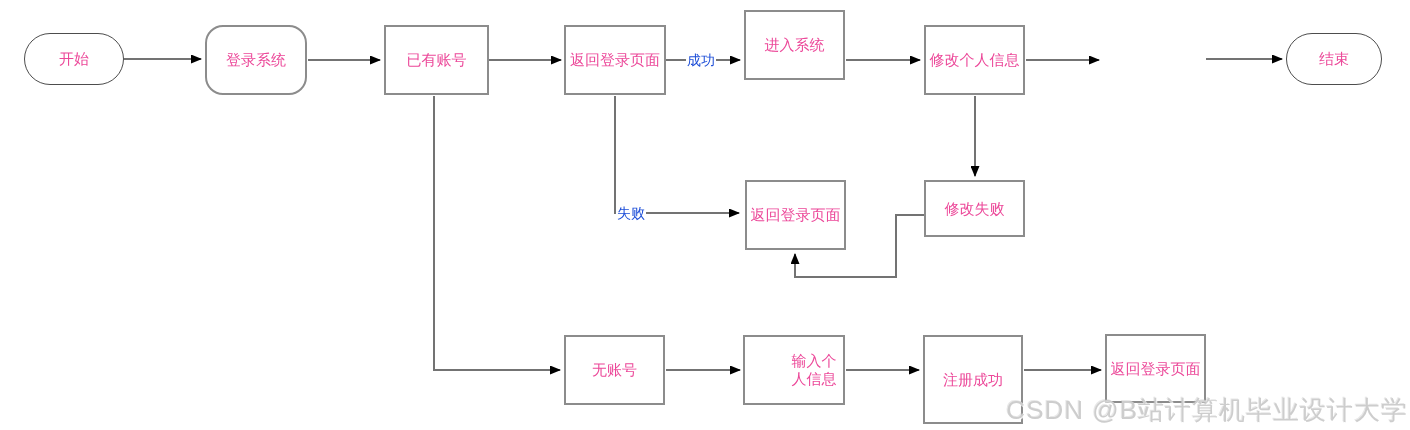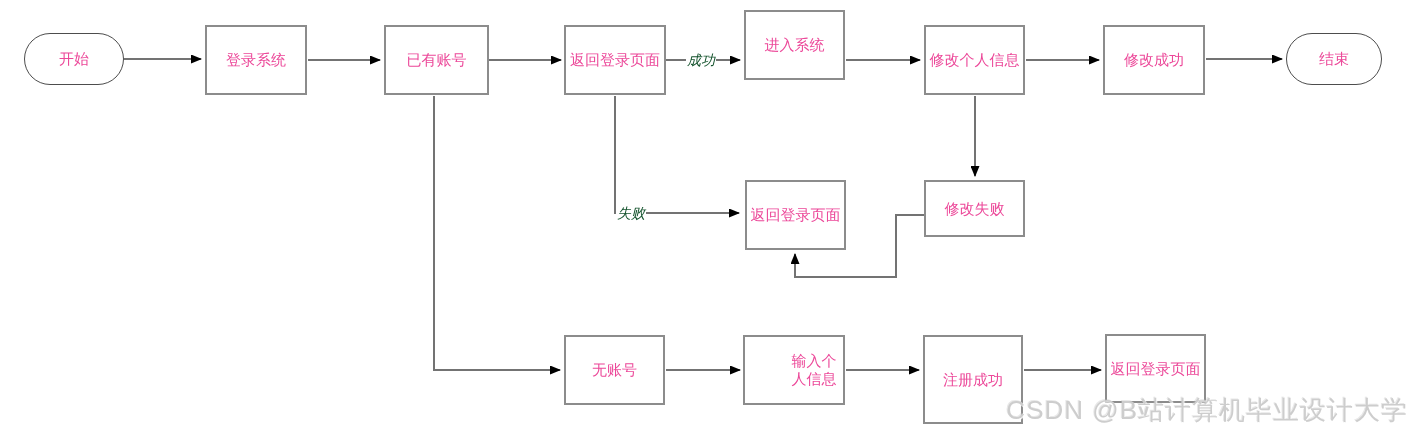--- a/index.html
+++ b/index.html
@@ -26,24 +26,23 @@
     line-height:1.2;
   }
   .terminator{
     border:1px solid #4d4d4d;
     border-radius:26px;
   }
   .edge-label{
     position:absolute;
     background:#ffffff;
     font-size:14px;
-    color:#14532d;
+    color:#1d4ed8;
     padding:0 1px;
     line-height:16px;
-    font-style:italic;
   }
   .watermark{
     position:absolute;
     top:393px;
     right:2px;
     font-size:26px;
     letter-spacing:1px;
     color:#cdcdcd;
     text-shadow:1px 1px 1px rgba(255,255,255,0.95), -1px -1px 0 rgba(190,190,190,0.35);
     white-space:nowrap;
@@ -70,26 +69,25 @@
     <path d="M615 96 V213 H739" marker-end="url(#arr)"></path>
     <path d="M975 96 V176" marker-end="url(#arr)"></path>
     <path d="M924 215 H896 V277 H795 V254" marker-end="url(#arr)"></path>
     <path d="M434 96 V370 H560" marker-end="url(#arr)"></path>
     <path d="M666 370 H740" marker-end="url(#arr)"></path>
     <path d="M846 370 H919" marker-end="url(#arr)"></path>
     <path d="M1024 370 H1101" marker-end="url(#arr)"></path>
   </svg>
 
   <div class="node terminator" style="left:24px;top:33px;width:100px;height:52px;">开始</div>
-  <div class="node" style="left:205px;top:25px;width:102px;height:70px;">登录系统</div>
+  <div class="node" style="left:205px;top:25px;width:102px;height:70px;border-radius:18px;">登录系统</div>
   <div class="node" style="left:384px;top:25px;width:105px;height:70px;">已有账号</div>
   <div class="node" style="left:564px;top:25px;width:102px;height:70px;">返回登录页面</div>
   <div class="node" style="left:744px;top:10px;width:101px;height:70px;">进入系统</div>
   <div class="node" style="left:924px;top:25px;width:101px;height:70px;">修改个人信息</div>
-  <div class="node" style="left:1103px;top:25px;width:102px;height:70px;">修改成功</div>
   <div class="node terminator" style="left:1286px;top:33px;width:96px;height:52px;">结束</div>
 
   <div class="node" style="left:745px;top:180px;width:101px;height:70px;">返回登录页面</div>
   <div class="node" style="left:924px;top:180px;width:101px;height:57px;">修改失败</div>
 
   <div class="node" style="left:564px;top:335px;width:101px;height:70px;">无账号</div>
   <div class="node" style="left:743px;top:335px;width:102px;height:70px;padding-left:40px;">输入个人信息</div>
   <div class="node" style="left:923px;top:335px;width:100px;height:89px;">注册成功</div>
   <div class="node" style="left:1105px;top:334px;width:101px;height:69px;">返回登录页面</div>
 

